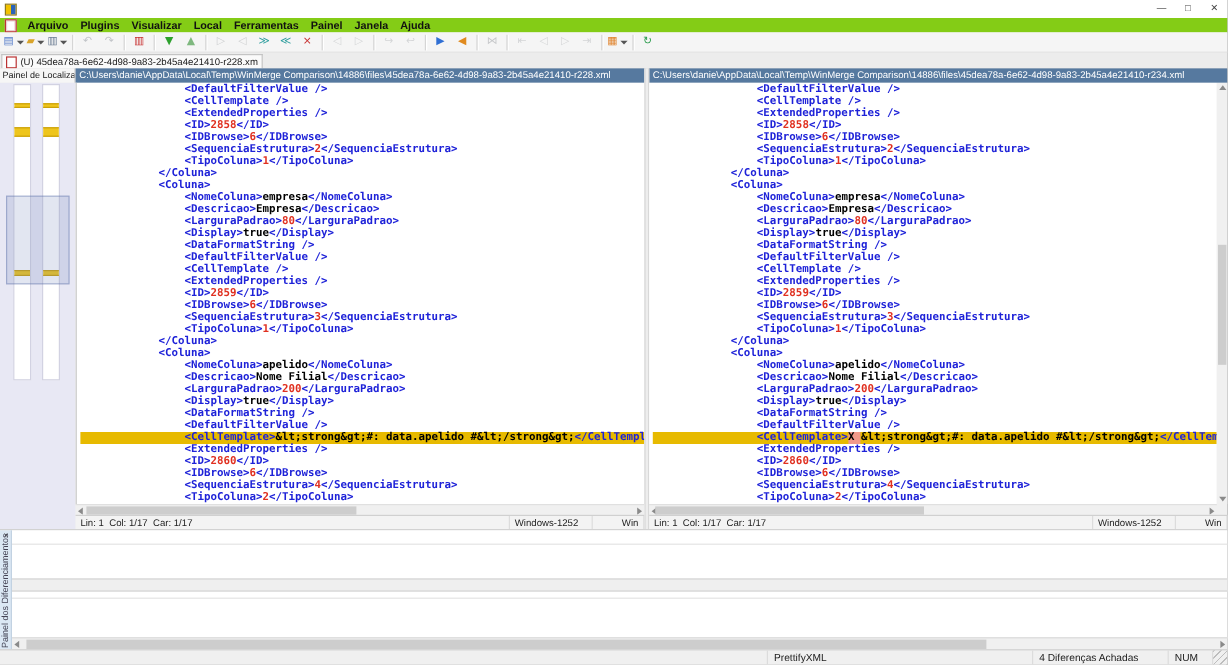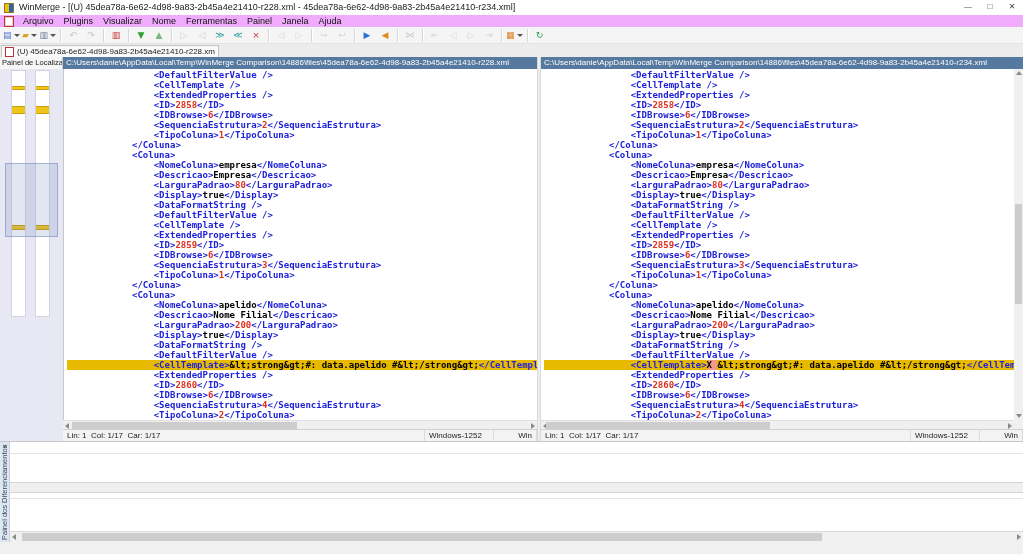--- a/index.html
+++ b/index.html
@@ -6,21 +6,21 @@
   #app{position:relative;width:1023px;height:554px;background:#f0f0f0;overflow:hidden;
        font-family:"Liberation Sans",sans-serif;outline:1px solid #8a8a8a;}
   
   .titlebar{position:absolute;left:0;top:0;width:1023px;height:15px;background:#ffffff;}
   .appicon{position:absolute;left:4px;top:3px;width:10px;height:10px;
            background:linear-gradient(90deg,#f2c200 50%,#2a64b8 50%);border:1px solid #8f7a1e;box-sizing:border-box;}
   .title{position:absolute;left:19px;top:0;height:15px;line-height:15px;font-size:9px;color:#222;white-space:nowrap;}
   .capbtns{position:absolute;right:0;top:0;height:15px;display:flex;}
   .cap{width:22px;height:15px;line-height:14px;text-align:center;font-size:8px;color:#444;}
   
-  .menubar{position:absolute;left:0;top:15px;width:1023px;height:12px;background:#f0abfc;display:flex;align-items:flex-end;}
+  .menubar{position:absolute;left:0;top:15px;width:1023px;height:12px;background:#84cc16;display:flex;align-items:flex-end;font-weight:bold;}
   .docicon{width:8px;height:9px;margin:0 4px 0 4px;background:#fff;border:1px solid #b33;box-shadow:inset 0 0 0 1px #e8d0d0;}
   .mi{font-size:9px;line-height:12px;padding:0 5px;color:#111;white-space:nowrap;}
   
   .toolbar{position:absolute;left:0;top:27px;width:1023px;height:17px;background:#f5f5f5;
            border-bottom:1px solid #e2e2e2;display:flex;align-items:center;padding-left:2px;box-sizing:border-box;}
   .tbtn{height:15px;min-width:16px;display:flex;align-items:center;justify-content:center;margin:0 1px;border-radius:2px;}
   .tbtn .g{font-size:9px;line-height:15px;font-family:"DejaVu Sans",sans-serif;}
   .tbtn.dis{opacity:.45;filter:grayscale(60%);}
   .caret{width:0;height:0;border-left:3px solid transparent;border-right:3px solid transparent;border-top:3px solid #555;margin-left:2px;}
   .tsep{width:1px;height:13px;background:#d5d5d5;margin:0 3px;box-shadow:1px 0 0 #fff;}
@@ -93,34 +93,33 @@
   .statusbar .plugin{width:210px;} .statusbar .diffs{width:102px;} .statusbar .numc{width:26px;}
   .grip{width:12px;height:12px;background:repeating-linear-gradient(135deg,#bdbdbd 0 1px,transparent 1px 4px);}
 </style>
 </head>
 <body>
 
 <div id="app">
 
   <div class="titlebar">
     <div class="appicon"></div>
-    <div class="title">WinMerge - [(U) 45dea78a-6e62-4d98-9a83-2b45a4e21410-r228.xml - 45dea78a-6e62-4d98-9a83-2b45a4e21410-r234.xml]</div>
     <div class="capbtns">
       <div class="cap">—</div>
       <div class="cap">□</div>
       <div class="cap">✕</div>
     </div>
   </div>
 
   <div class="menubar" id="menubar">
     <div class="docicon"></div>
   <div class="mi">Arquivo</div>
       <div class="mi">Plugins</div>
       <div class="mi">Visualizar</div>
-      <div class="mi">Nome</div>
+      <div class="mi">Local</div>
       <div class="mi">Ferramentas</div>
       <div class="mi">Painel</div>
       <div class="mi">Janela</div>
       <div class="mi">Ajuda</div>
     </div>
 
   <div class="toolbar" id="toolbar">
       <div class="tbtn">
         <span class="g" style="color: rgb(79, 120, 200);">▤</span>
         <span class="caret"></span>
@@ -358,14 +357,21 @@
       <div class="dband"></div>
       <div class="dline dl2"></div>
     </div>
   </div>
   <div class="sb dhs">
     <div class="arr left"></div>
     <div class="thumb"></div>
     <div class="arr right"></div>
   </div>
 
+  <div class="statusbar">
+    <div class="cell flexc"></div>
+    <div class="cell plugin">PrettifyXML</div>
+    <div class="cell diffs">4 Diferenças Achadas</div>
+    <div class="cell numc">NUM</div>
+    <div class="grip"></div>
+  </div>
 
 </div>
 
 </body></html>

